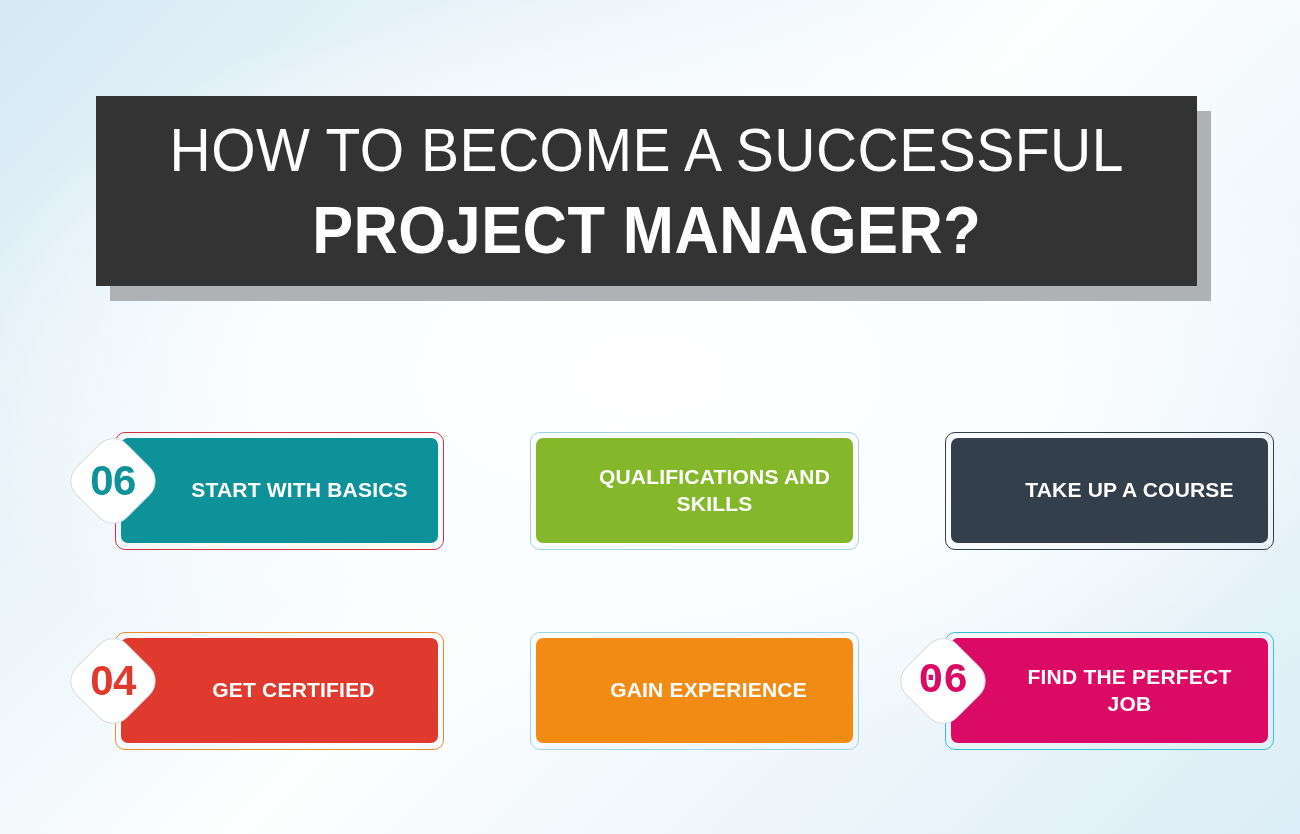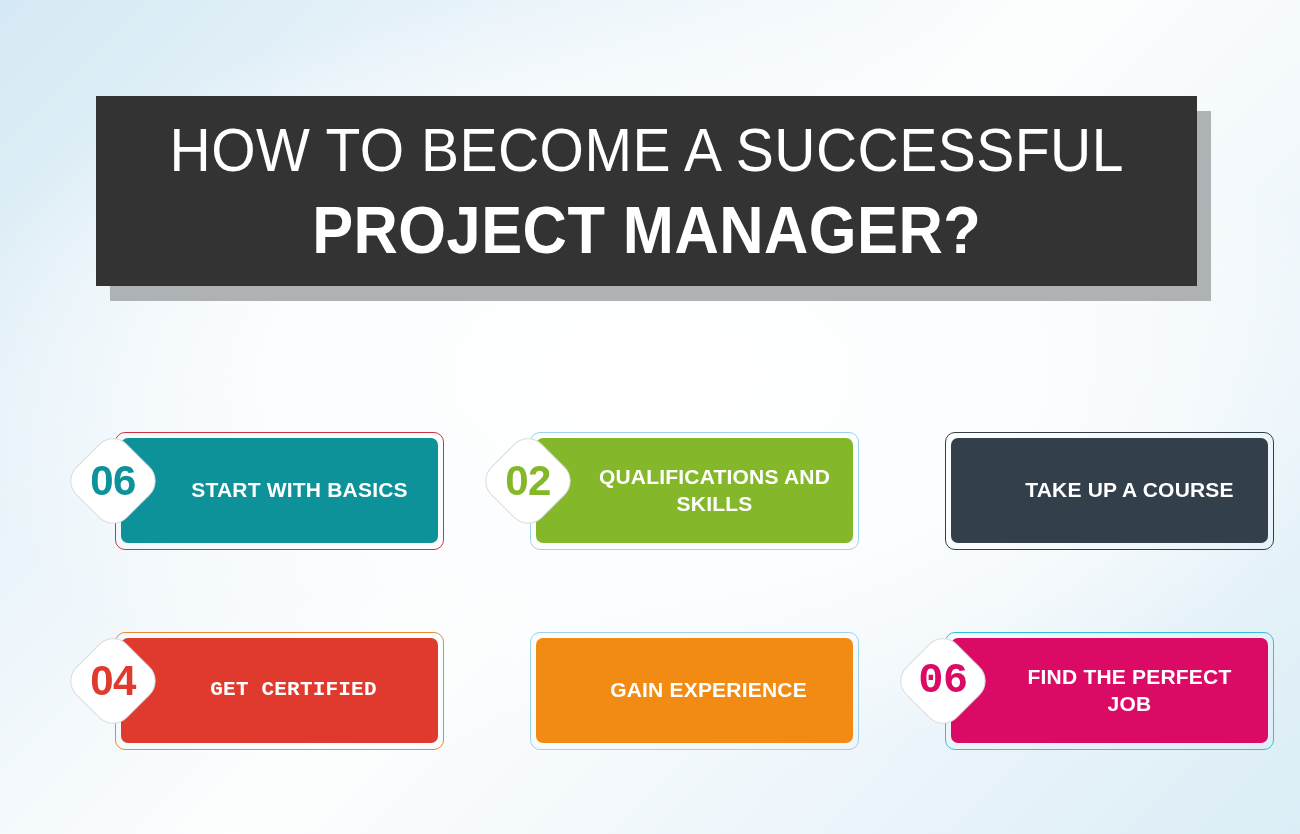--- a/index.html
+++ b/index.html
@@ -189,36 +189,32 @@
         <div class="badge-shape"></div>
         <span class="badge-num" style="color: rgb(12, 146, 152);">06</span>
       </div>
     </div>
 
     <div class="step">
       <div class="step-outline" style="border-color: rgb(159, 211, 232);"></div>
       <div class="step-bar" style="background: rgb(132, 184, 42);">
         <span class="step-label">QUALIFICATIONS AND SKILLS</span>
       </div>
-      <div class="badge">
-        <div class="badge-shape"></div>
-        <span class="badge-num" style="color: rgb(132, 184, 42);">02</span>
-      </div>
     </div>
 
     <div class="step">
       <div class="step-outline" style="border-color: rgb(51, 63, 74);"></div>
       <div class="step-bar" style="background: rgb(51, 63, 74);">
         <span class="step-label">TAKE UP A COURSE</span>
       </div>
     </div>
 
     <div class="step">
       <div class="step-outline" style="border-color: rgb(233, 139, 42);"></div>
-      <div class="step-bar" style="background: rgb(224, 58, 47); font-family: Liberation Mono, monospace;">
+      <div class="step-bar" style="background: rgb(224, 58, 47);">
         <span class="step-label one-line">GET CERTIFIED</span>
       </div>
       <div class="badge">
         <div class="badge-shape"></div>
         <span class="badge-num" style="color: rgb(224, 58, 47);">04</span>
       </div>
     </div>
 
     <div class="step">
       <div class="step-outline" style="border-color: rgb(159, 211, 232);"></div>

